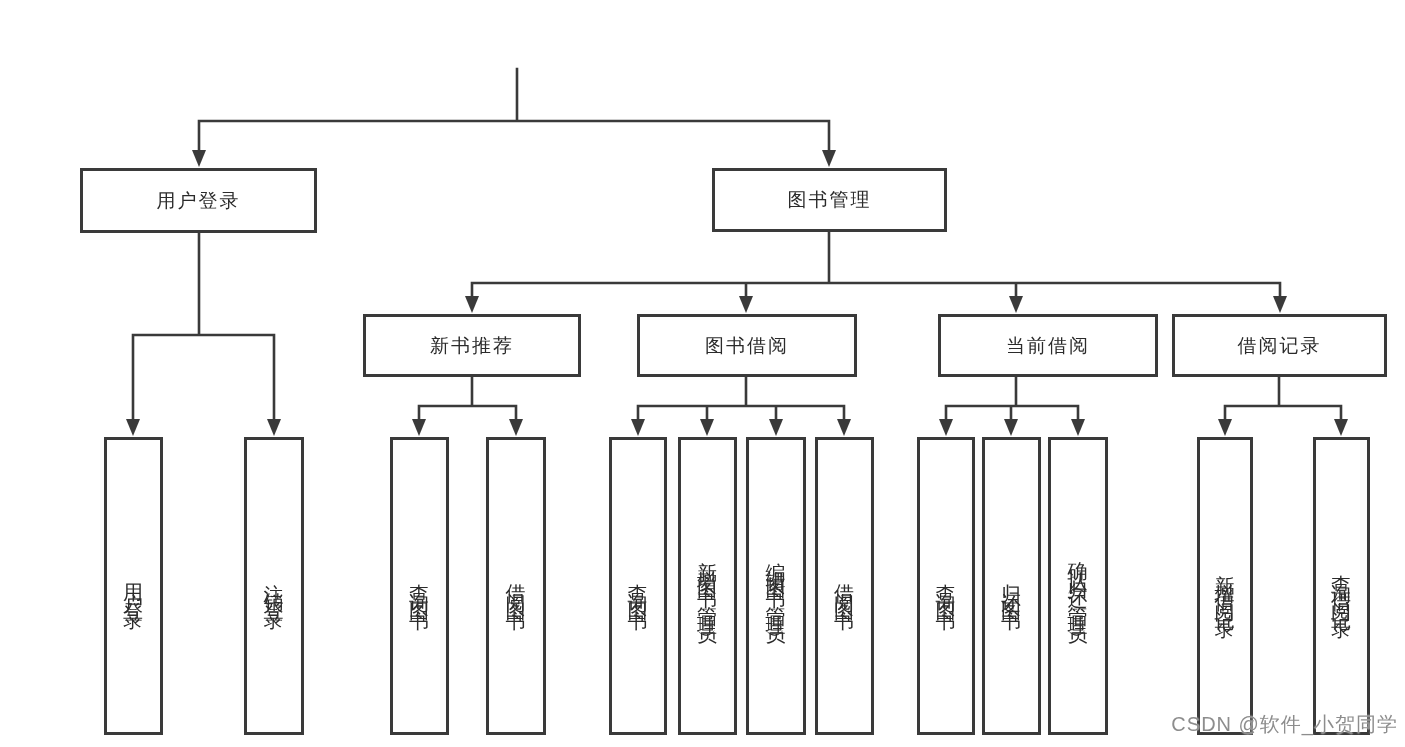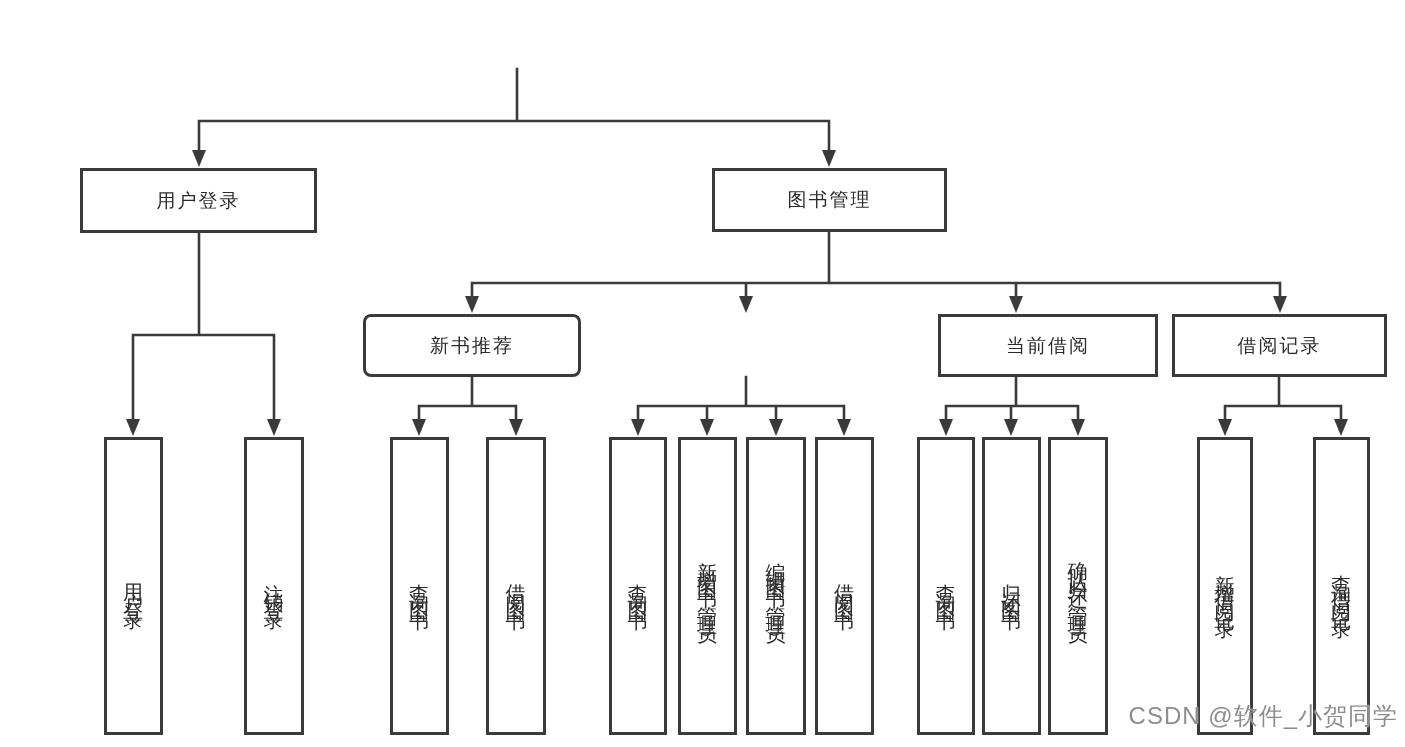--- a/index.html
+++ b/index.html
@@ -26,22 +26,22 @@
     position:absolute;z-index:2;box-sizing:border-box;
     background:var(--box-bg);border:3px solid var(--box-border);
     display:flex;align-items:center;justify-content:center;
     top:437px;height:298px;
   }
   .vtext{
     writing-mode:vertical-rl;text-orientation:mixed;
     font-size:20px;color:var(--text-color);letter-spacing:9px;line-height:1;
   }
   .watermark{
-    position:absolute;right:7px;bottom:15px;z-index:5;
-    font-size:24px;color:var(--watermark-color);letter-spacing:1px;
+    position:absolute;right:7px;bottom:9px;z-index:5;
+    font-size:20px;color:var(--watermark-color);letter-spacing:1px;
     text-shadow:0 0 2px #ffffff;white-space:nowrap;
   }
 </style>
 </head>
 <body>
 
 <div class="canvas">
 
   <svg id="connectors" width="1405" height="747" viewBox="0 0 1405 747" aria-hidden="true">
 
@@ -76,21 +76,22 @@
 
     <path d="M1279 377 V406 M1225 406 H1341 M1225 406 V421 M1341 406 V421"></path>
     <polygon points="1218,419 1232,419 1225,436"></polygon>
     <polygon points="1334,419 1348,419 1341,436"></polygon>
   </svg>
 
 
   <div class="hbox" style="left:80px;top:168px;width:237px;height:65px;">用户登录</div>
   <div class="hbox" style="left:712px;top:168px;width:235px;height:64px;">图书管理</div>
 
-  <div class="hbox" style="left:363px;top:314px;width:218px;height:63px;border-radius:8px;">新书推荐</div>
+  <div class="hbox" style="left:363px;top:314px;width:218px;height:63px;">新书推荐</div>
+  <div class="hbox" style="left:637px;top:314px;width:220px;height:63px;">图书借阅</div>
   <div class="hbox" style="left:906px;top:314px;width:220px;height:63px;margin-left:32px;">当前借阅</div>
   <div class="hbox" style="left:1172px;top:314px;width:215px;height:63px;">借阅记录</div>
 
   <div class="vbox" style="left:104px;width:59px;">
     <span class="vtext">用户登录</span>
   </div>
   <div class="vbox" style="left:244px;width:60px;">
     <span class="vtext">注销登录</span>
   </div>
 

